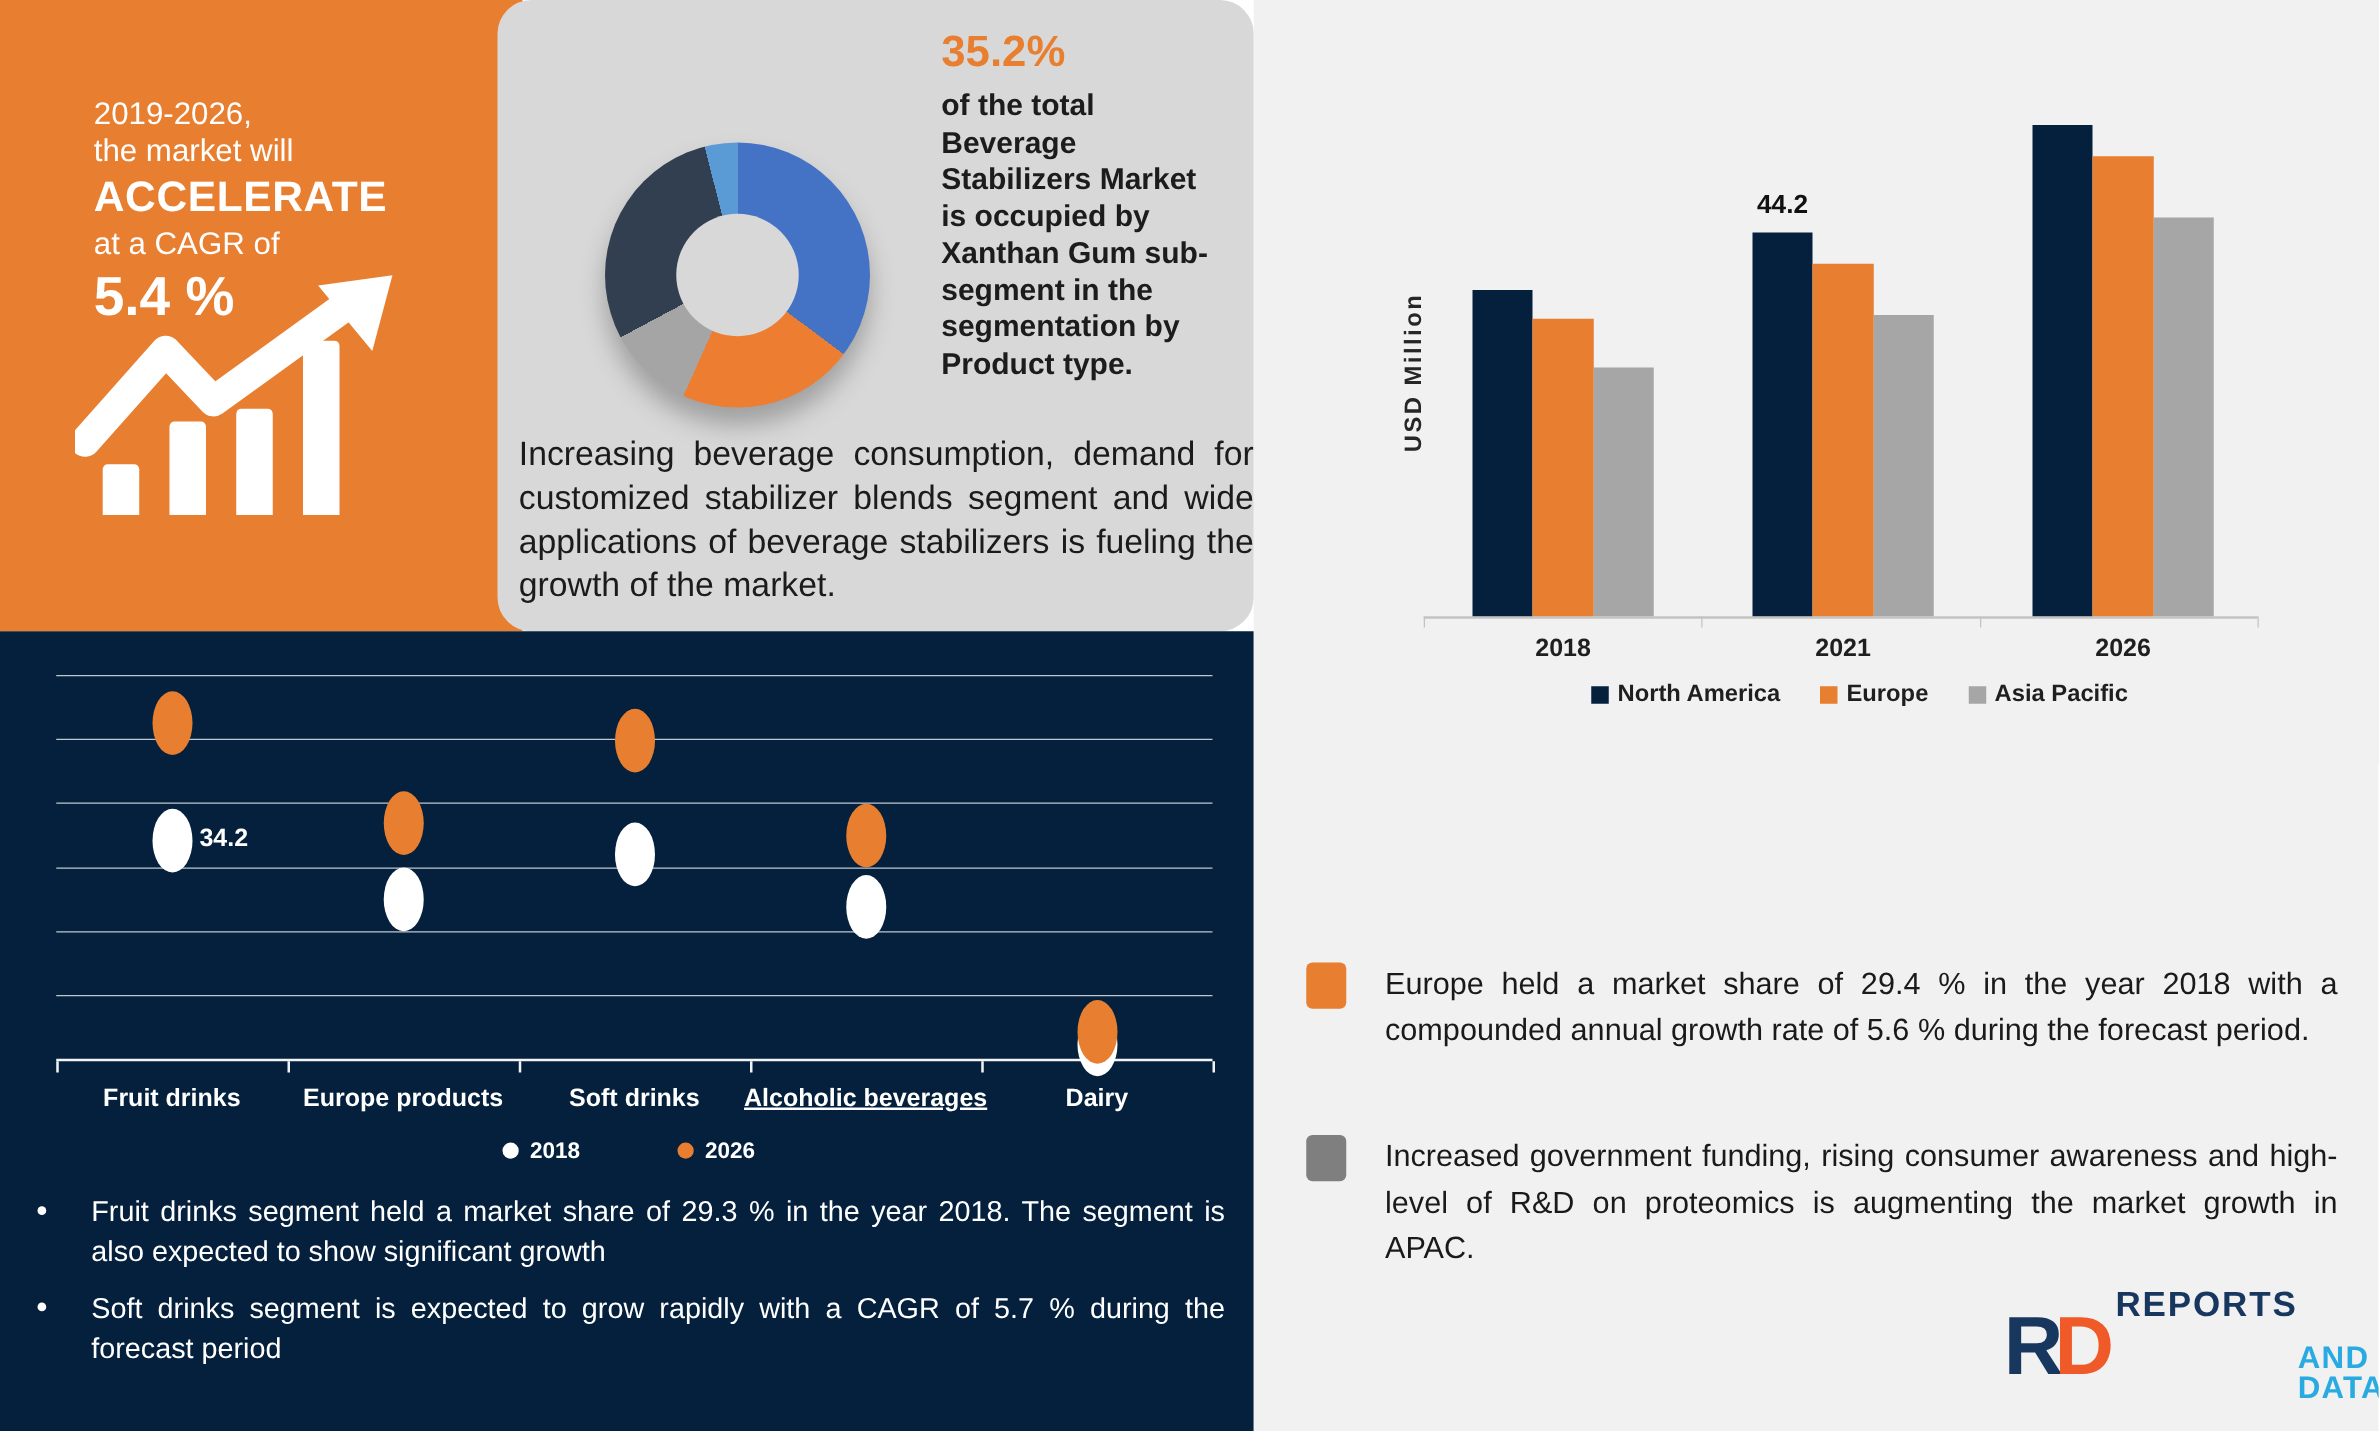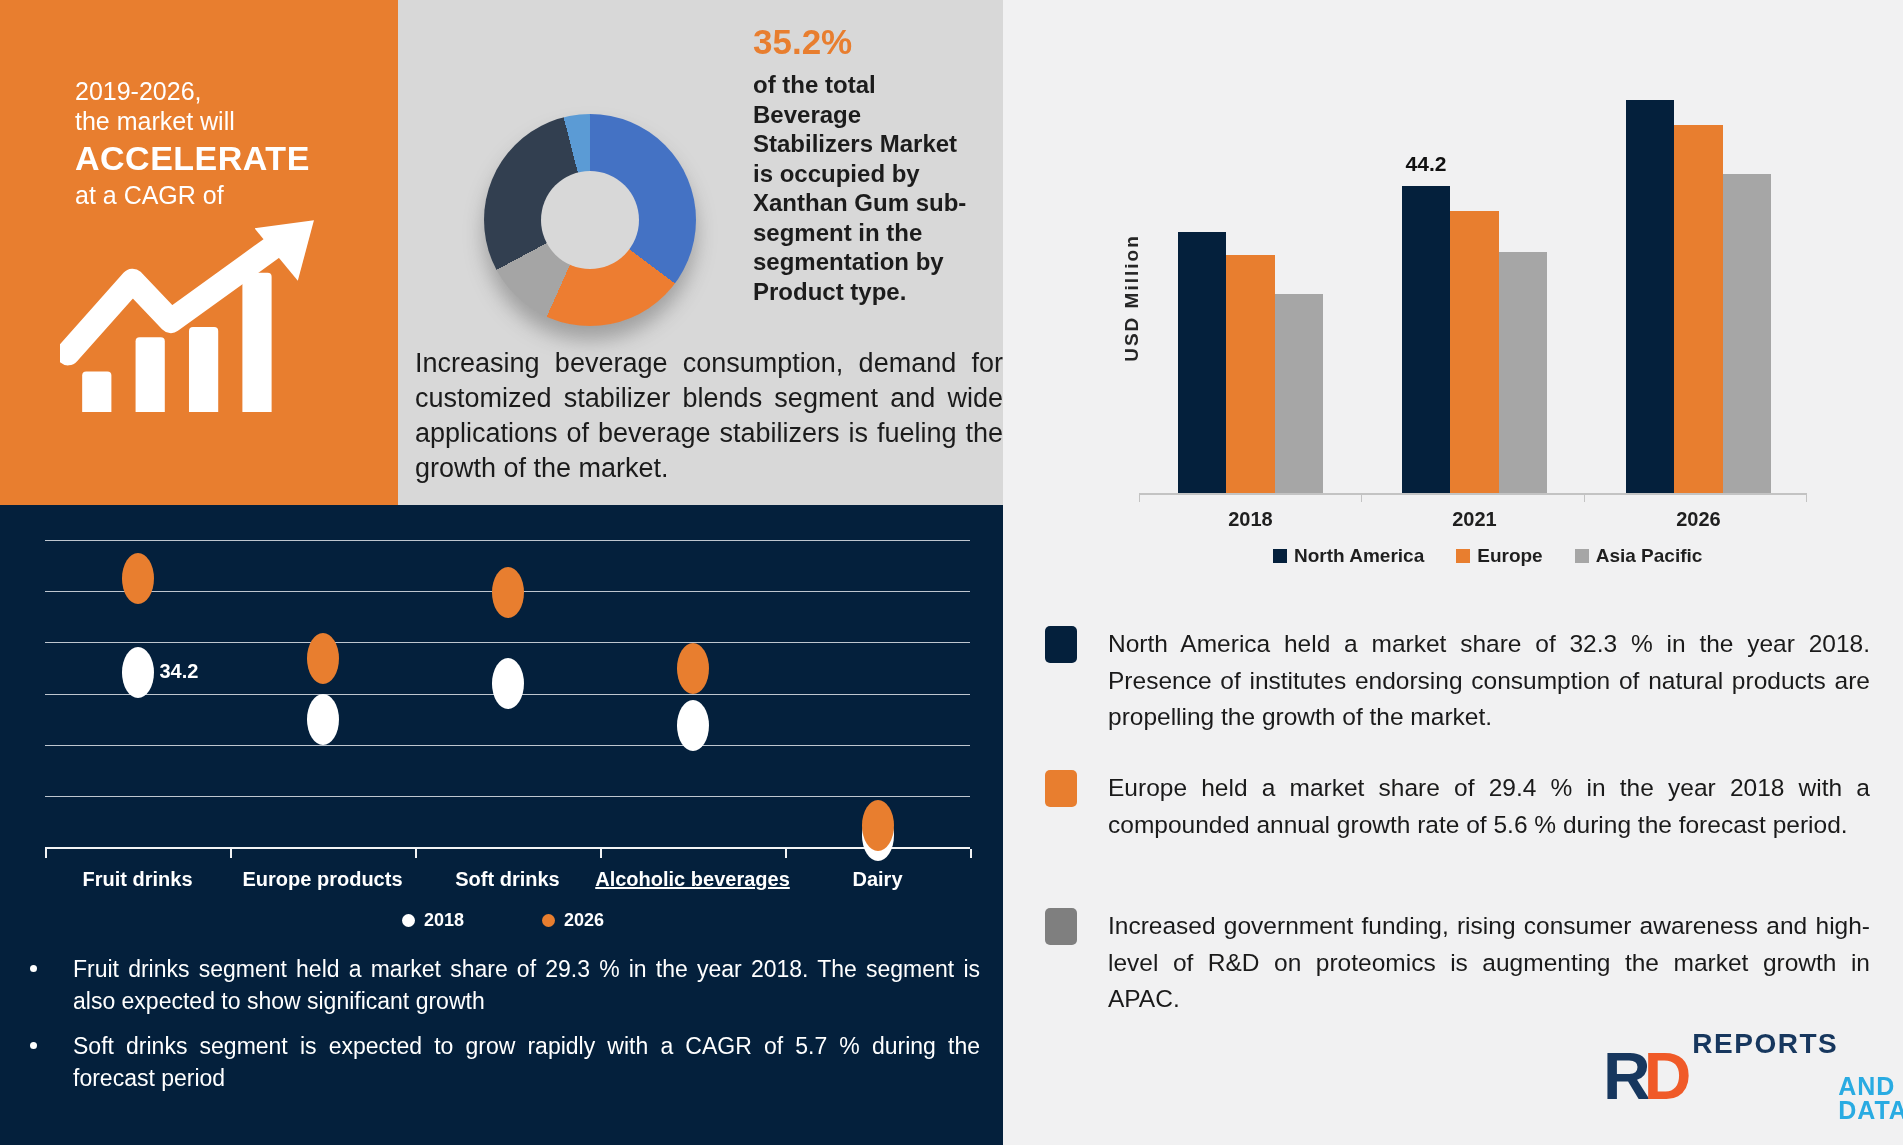--- a/index.html
+++ b/index.html
@@ -74,32 +74,33 @@
 <body>
 
 <div class="canvas">
 
   <section class="panel orange-panel" style="background: rgb(232, 126, 47);">
     <div class="op-text">
       <div class="op-line">2019-2026,</div>
       <div class="op-line">the market will</div>
       <div class="op-emph">ACCELERATE</div>
       <div class="op-line">at a CAGR of</div>
+      <div class="op-cagr">5.4 %</div>
     </div>
     <svg class="growth-icon" viewBox="0 0 260 190" aria-hidden="true">
       <rect x="22" y="150" width="29" height="46" rx="4" fill="#ffffff"></rect>
       <rect x="75" y="116" width="29" height="80" rx="4" fill="#ffffff"></rect>
       <rect x="128" y="106" width="29" height="90" rx="4" fill="#ffffff"></rect>
       <rect x="181" y="52" width="29" height="144" rx="4" fill="#ffffff"></rect>
       <polyline points="8,132 72,60 110,100 218,22" fill="none" stroke="#ffffff" stroke-width="24" stroke-linecap="round" stroke-linejoin="round"></polyline>
       <polygon points="252,0 193,8 236,60" fill="#ffffff"></polygon>
     </svg>
   </section>
 
-  <section class="panel gray-panel" style="background: rgb(216, 216, 216);">
+  <section class="panel gray-panel" style="background: rgb(216, 216, 216); border-radius: 27px;">
     <div class="donut-wrap">
       <div class="donut" id="donut" style="background: conic-gradient(rgb(68, 114, 196) 0deg, rgb(68, 114, 196) 126.72deg, rgb(237, 125, 49) 126.72deg, rgb(237, 125, 49) 204.12deg, rgb(165, 165, 165) 204.12deg, rgb(165, 165, 165) 241.92deg, rgb(50, 63, 80) 241.92deg, rgb(50, 63, 80) 345.6deg, rgb(91, 155, 213) 345.6deg, rgb(91, 155, 213) 360deg);"></div>
       <div class="donut-hole" style="background: rgb(216, 216, 216);"></div>
     </div>
     <div class="headline-val" style="color: rgb(232, 126, 47);">35.2%</div>
     <div class="headline-lines">of the total
 Beverage
 Stabilizers Market
 is occupied by
 Xanthan Gum sub-
@@ -189,24 +190,20 @@
       <span class="lg-item">
         <span class="lg-sq" style="background: rgb(232, 126, 47);"></span>
         <span>Europe</span>
       </span>
       <span class="lg-item">
         <span class="lg-sq" style="background: rgb(166, 166, 166);"></span>
         <span>Asia Pacific</span>
       </span>
     </div>
 
-    <div class="region-bullet" style="top:626px;">
-      <span class="rb-square" style="background: rgb(4, 32, 60);"></span>
-      <p class="rb-text">North America held a market share of 32.3 % in the year 2018. Presence of institutes endorsing consumption of natural products are propelling the growth of the market.</p>
-    </div>
     <div class="region-bullet" style="top:770px;">
       <span class="rb-square" style="background: rgb(232, 126, 47);"></span>
       <p class="rb-text">Europe held a market share of 29.4 % in the year 2018 with a compounded annual growth rate of 5.6 % during the forecast period.</p>
     </div>
     <div class="region-bullet" style="top:908px;">
       <span class="rb-square" style="background: rgb(127, 127, 127);"></span>
       <p class="rb-text">Increased government funding, rising consumer awareness and high-level of R&amp;D on proteomics is augmenting the market growth in APAC.</p>
     </div>
 
     <div class="logo">

